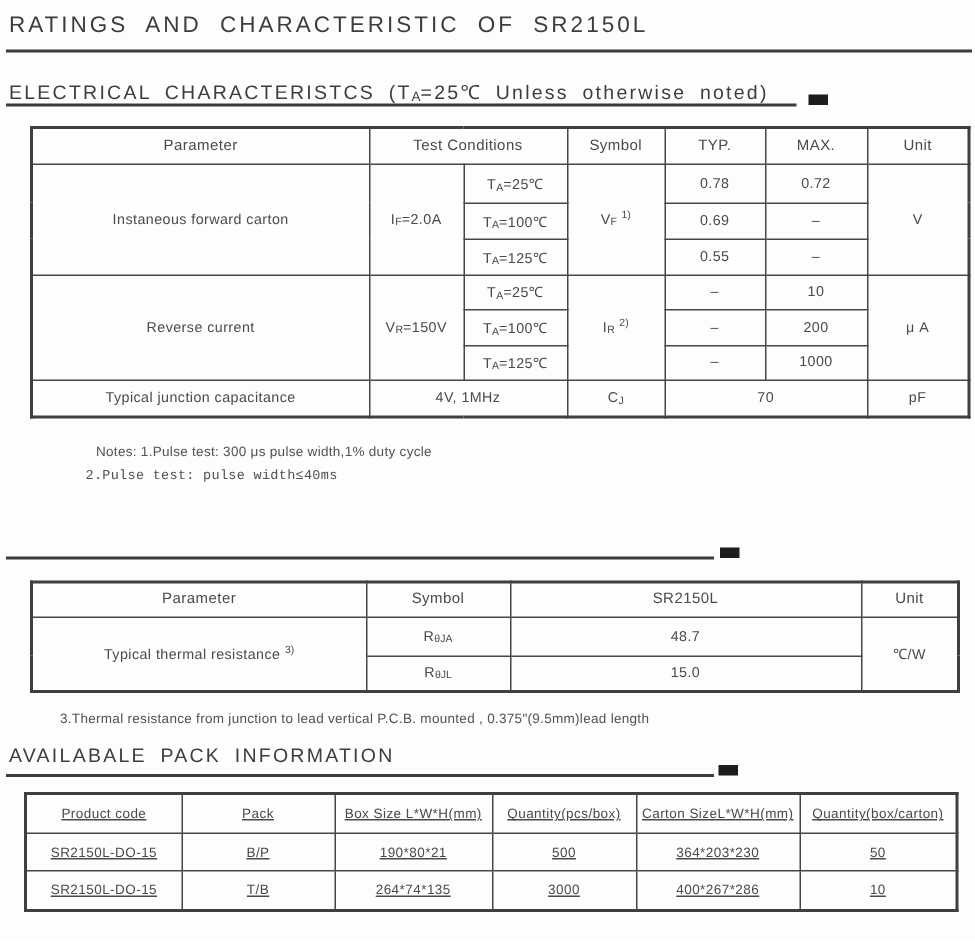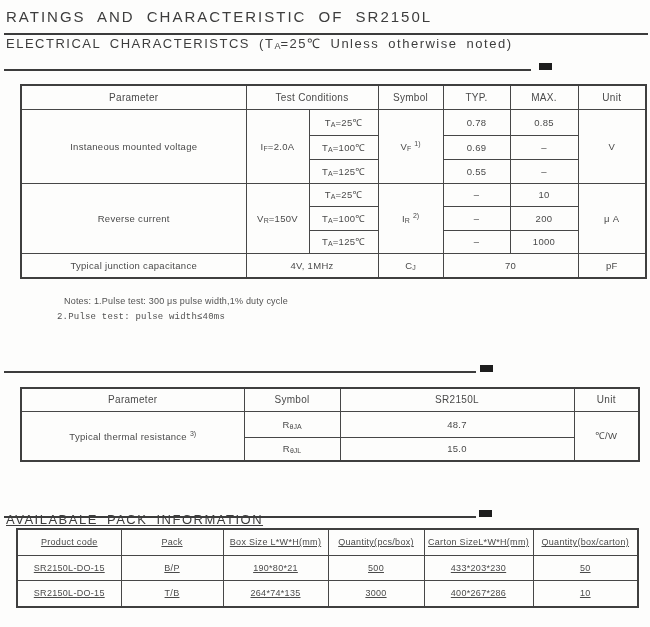--- a/index.html
+++ b/index.html
@@ -52,21 +52,21 @@
   }
 </style>
 </head>
 <body>
 
 <div class="page">
 
   <h1 class="page-title">RATINGS AND CHARACTERISTIC OF SR2150L</h1>
   <div class="rule" style="left:4px; top:33px; width:644px;"></div>
 
-  <h2 class="sec-title" style="left:6px; top:34px;"><span>ELECTRICAL CHARACTERISTCS (T</span><sub>A</sub><span>=25℃ Unless otherwise noted)</span></h2>
+  <h2 class="sec-title" style="left:6px; top:52px;"><span>ELECTRICAL CHARACTERISTCS (T</span><sub>A</sub><span>=25℃ Unless otherwise noted)</span></h2>
   <div class="rule" style="left:4px; top:69px; width:527px;"></div>
   <div class="marker" style="left:539px; top:63px;"></div>
 
   <table class="tbl t1" style="left:20px; top:84px; width:625px;">
     <colgroup>
       <col style="width:225px">
         <col style="width:63px">
         <col style="width:69px">
       <col style="width:65px">
         <col style="width:67px">
@@ -76,26 +76,26 @@
     <tbody>
         <tr class="hdr" style="height:24px;">
       <td>Parameter</td>
       <td colspan="2">Test Conditions</td>
       <td>Symbol</td>
       <td>TYP.</td>
       <td>MAX.</td>
       <td>Unit</td>
     </tr>
     <tr style="height:26px;">
-      <td rowspan="3">Instaneous mounted voltage</td>
+      <td rowspan="3">Instaneous forward carton</td>
       <td rowspan="3"><span>I</span><sub>F</sub><span>=2.0A</span></td>
       <td><span>T</span><sub>A</sub><span>=25℃</span></td>
       <td rowspan="3"><span>V</span><sub>F</sub><sup class="sup-gap">1)</sup></td>
       <td>0.78</td>
-      <td>0.85</td>
+      <td>0.72</td>
       <td rowspan="3">V</td>
     </tr>
     <tr style="height:24px;">
       <td><span>T</span><sub>A</sub><span>=100℃</span></td>
       <td>0.69</td>
       <td>–</td>
     </tr>
     <tr style="height:24px;">
       <td><span>T</span><sub>A</sub><span>=125℃</span></td>
       <td>0.55</td>
@@ -156,22 +156,23 @@
       <td>48.7</td>
       <td rowspan="2">℃/W</td>
     </tr>
     <tr style="height:24px;">
       <td><span>R</span><sub>θJL</sub></td>
       <td>15.0</td>
     </tr>
   </tbody>
     </table>
 
-
-  <h2 class="sec-title" style="left:6px; top:512px;text-decoration:underline;">AVAILABALE PACK INFORMATION</h2>
+  <div class="note" style="left:40px; top:474px;">3.Thermal resistance from junction to lead vertical P.C.B. mounted , 0.375"(9.5mm)lead length</div>
+
+  <h2 class="sec-title" style="left:6px; top:496px;">AVAILABALE PACK INFORMATION</h2>
   <div class="rule" style="left:4px; top:516px; width:472px;"></div>
   <div class="marker" style="left:479px; top:510px;"></div>
 
   <table class="tbl t3" style="left:16px; top:528px; width:621px;text-decoration:underline;">
     <colgroup>
       <col style="width:104px">
         <col style="width:102px">
         <col style="width:105px">
       <col style="width:96px">
         <col style="width:109px">
@@ -184,21 +185,21 @@
       <td>Box Size L*W*H(mm)</td>
       <td>Quantity(pcs/box)</td>
       <td>Carton SizeL*W*H(mm)</td>
       <td>Quantity(box/carton)</td>
     </tr>
     <tr class="table-row" style="height:25px;">
       <td>SR2150L-DO-15</td>
       <td>B/P</td>
       <td>190*80*21</td>
       <td>500</td>
-      <td>433*203*230</td>
+      <td>364*203*230</td>
       <td>50</td>
     </tr>
     <tr class="table-row" style="height:27px;">
       <td>SR2150L-DO-15</td>
       <td>T/B</td>
       <td>264*74*135</td>
       <td>3000</td>
       <td>400*267*286</td>
       <td>10</td>
     </tr>

